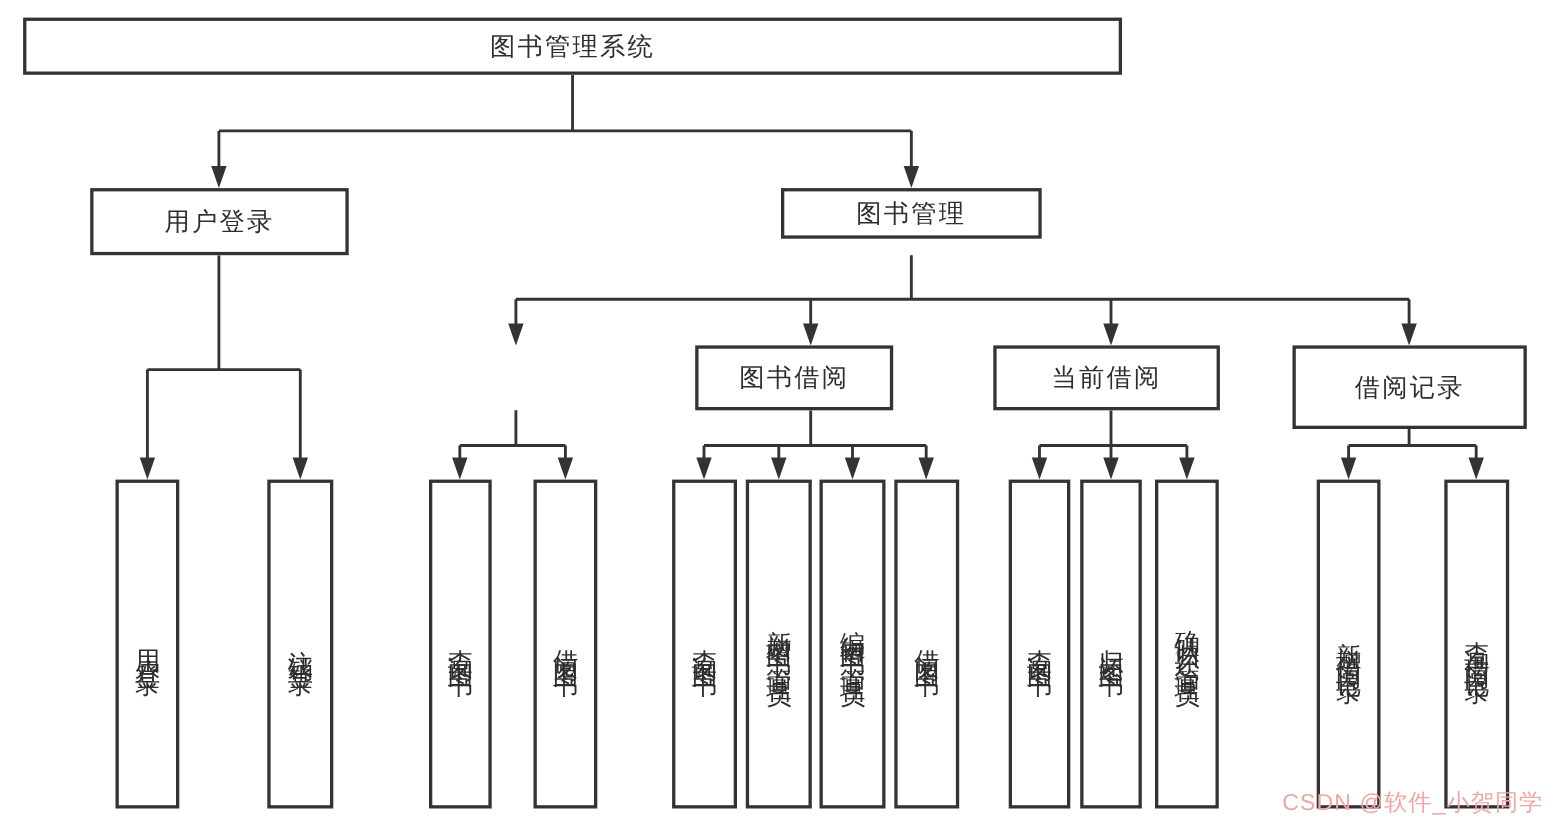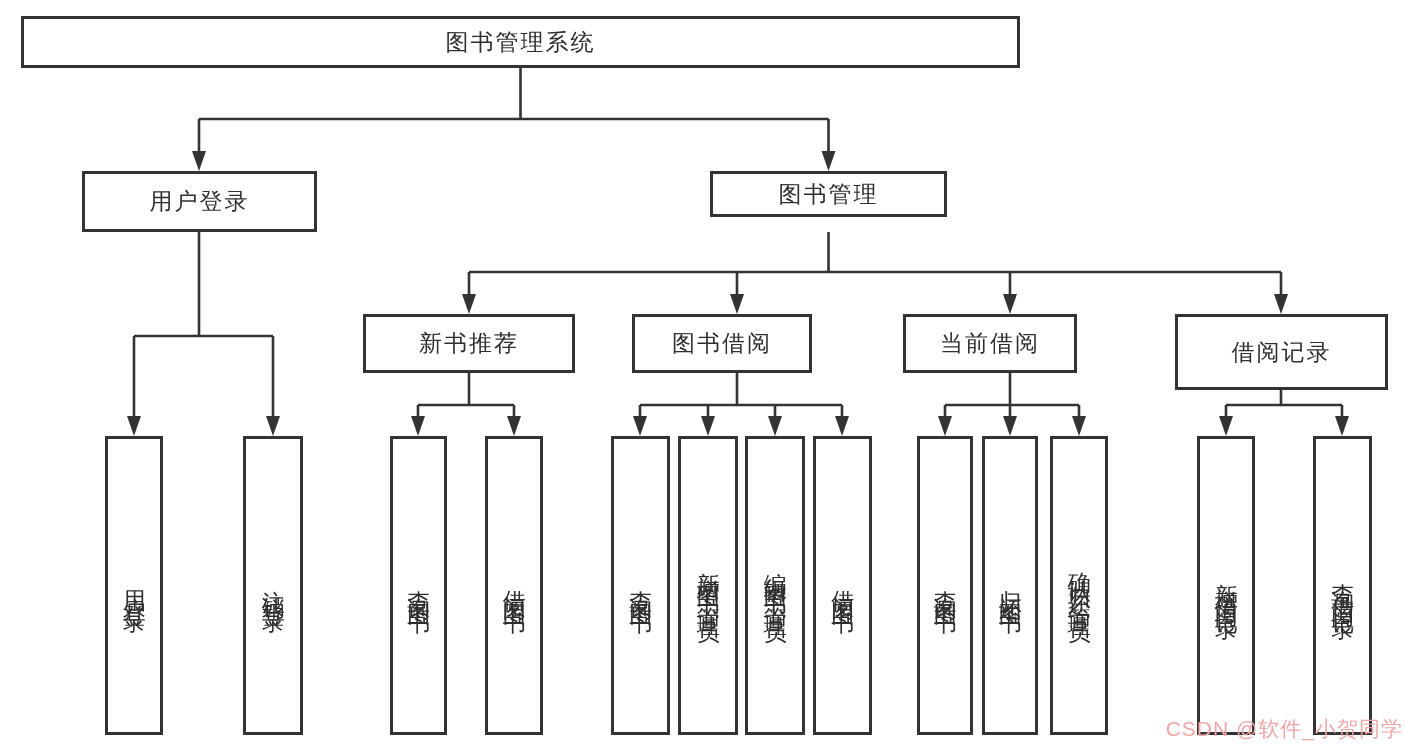--- a/index.html
+++ b/index.html
@@ -105,27 +105,24 @@
     <span class="lbl">图书管理系统</span>
   </div>
 
   <div class="box h" style="left:82px;top:171px;width:235px;height:61px">
     <span class="lbl">用户登录</span>
   </div>
   <div class="box h" style="left:710px;top:171px;width:237px;height:46px">
     <span class="lbl">图书管理</span>
   </div>
 
-  <div class="box h" style="left:363px;top:314px;width:212px;height:59px">
-    <span class="lbl">新书推荐</span>
-  </div>
   <div class="box h" style="left:632px;top:314px;width:180px;height:59px">
     <span class="lbl">图书借阅</span>
   </div>
-  <div class="box h" style="left:903px;top:314px;width:174px;height:59px">
+  <div class="box h" style="left:903px;top:314px;width:206px;height:59px">
     <span class="lbl">当前借阅</span>
   </div>
   <div class="box h" style="left:1175px;top:314px;width:213px;height:76px">
     <span class="lbl">借阅记录</span>
   </div>
 
   <div class="box v" style="left:105px;top:436px;width:58px;height:299px">
     <span class="lbl">用户登录</span>
   </div>
   <div class="box v" style="left:243px;top:436px;width:60px;height:299px">

